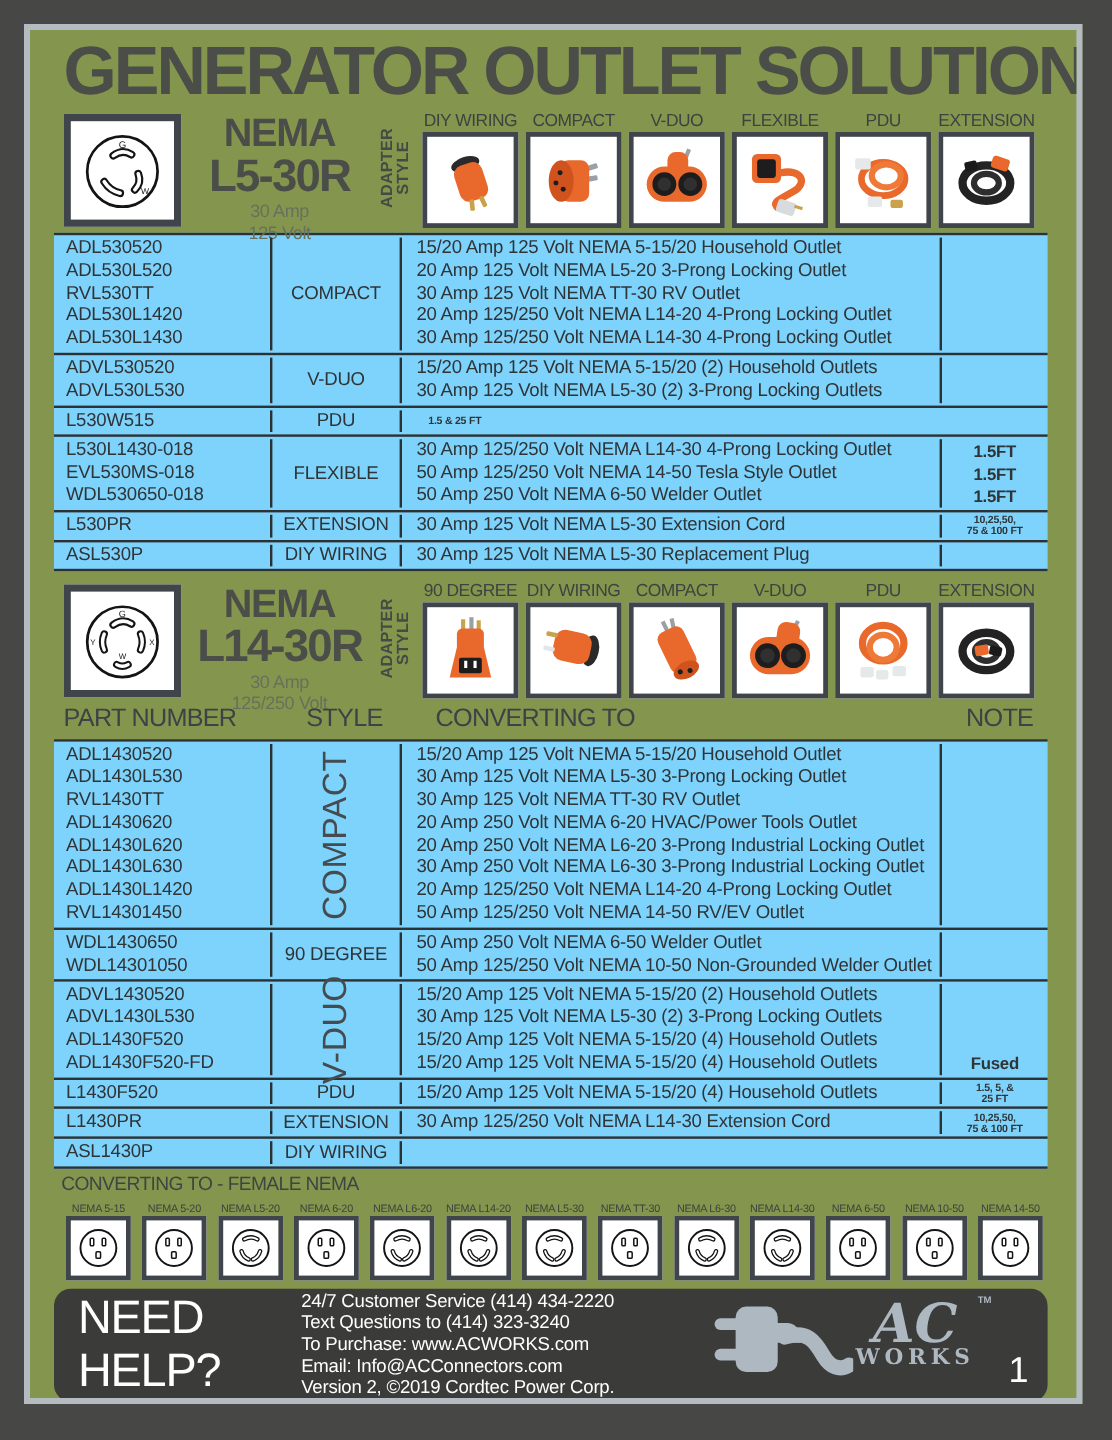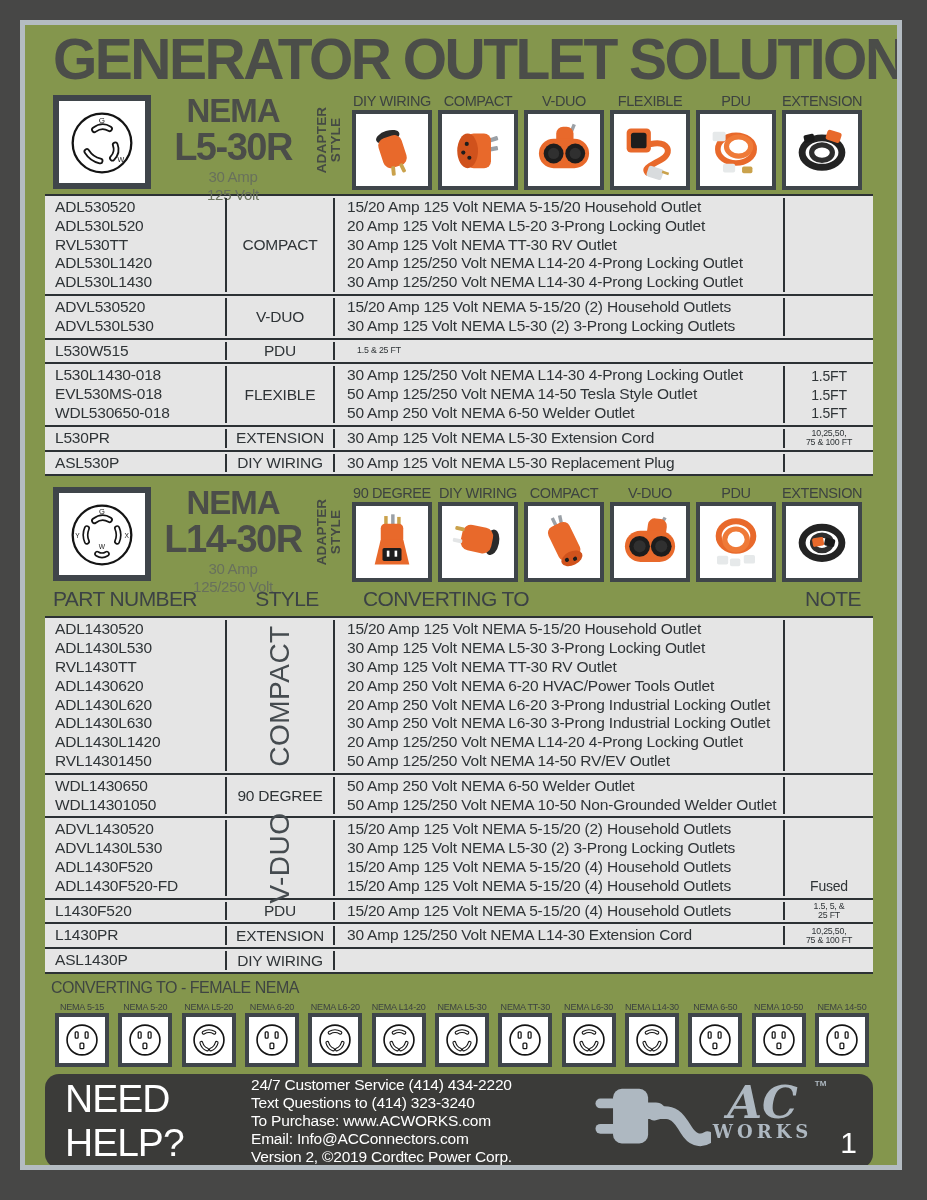--- a/index.html
+++ b/index.html
@@ -24,29 +24,29 @@
   .vlabel>span{transform:rotate(-90deg);width:96px;text-align:center;font-size:13.5px;
                font-weight:bold;line-height:14px;color:#454a44;letter-spacing:0.2px;}
   .styles-row{display:flex;flex:1;}
   .style-cell{width:86px;display:flex;flex-direction:column;align-items:center;flex:none;}
   .style-cap{font-size:14.5px;color:#3d4340;letter-spacing:-0.4px;white-space:nowrap;
              height:18px;line-height:18px;}
   .style-box{width:72px;height:72px;background:#fff;border:4px solid #3f454a;
              display:flex;align-items:center;justify-content:center;}
 
   
-  .gtable{margin:3px 24px 0 20px;background:#e5e5e5;
+  .gtable{margin:3px 24px 0 20px;background:#7dd3fc;
           border-top:2.5px solid #2c3134;border-bottom:2.5px solid #2c3134;}
   .group{display:flex;padding:2px 0;}
   .group+.group{border-top:2.5px solid #2c3134;}
   .c-part{width:170px;padding-left:10px;flex:none;}
   .c-style{width:106px;flex:none;display:flex;align-items:center;justify-content:center;
            border-left:2px solid #2c3134;}
   .c-desc{flex:1;border-left:2px solid #2c3134;padding-left:12px;min-width:0;}
-  .c-note{width:88px;flex:none;border-left:2px solid #2c3134;}
+  .c-note{width:88px;flex:none;border-left:2px solid #2c3134;font-weight:bold;}
   .line{height:18.8px;line-height:18.8px;font-size:15.5px;color:#2f3437;
         letter-spacing:-0.2px;white-space:nowrap;overflow:hidden;}
   .note-line{display:flex;align-items:center;justify-content:center;text-align:center;
              white-space:pre-line;font-size:14px;line-height:14px;}
   .note-line[data-small="1"]{font-size:8.8px;line-height:9.2px;}
   .style-label{font-size:15.5px;color:#2f3437;letter-spacing:-0.2px;white-space:nowrap;}
   .group[data-orient="v"] .style-label{transform:rotate(-90deg);font-size:28px;
         color:#454b4f;letter-spacing:0.5px;}
 
   

